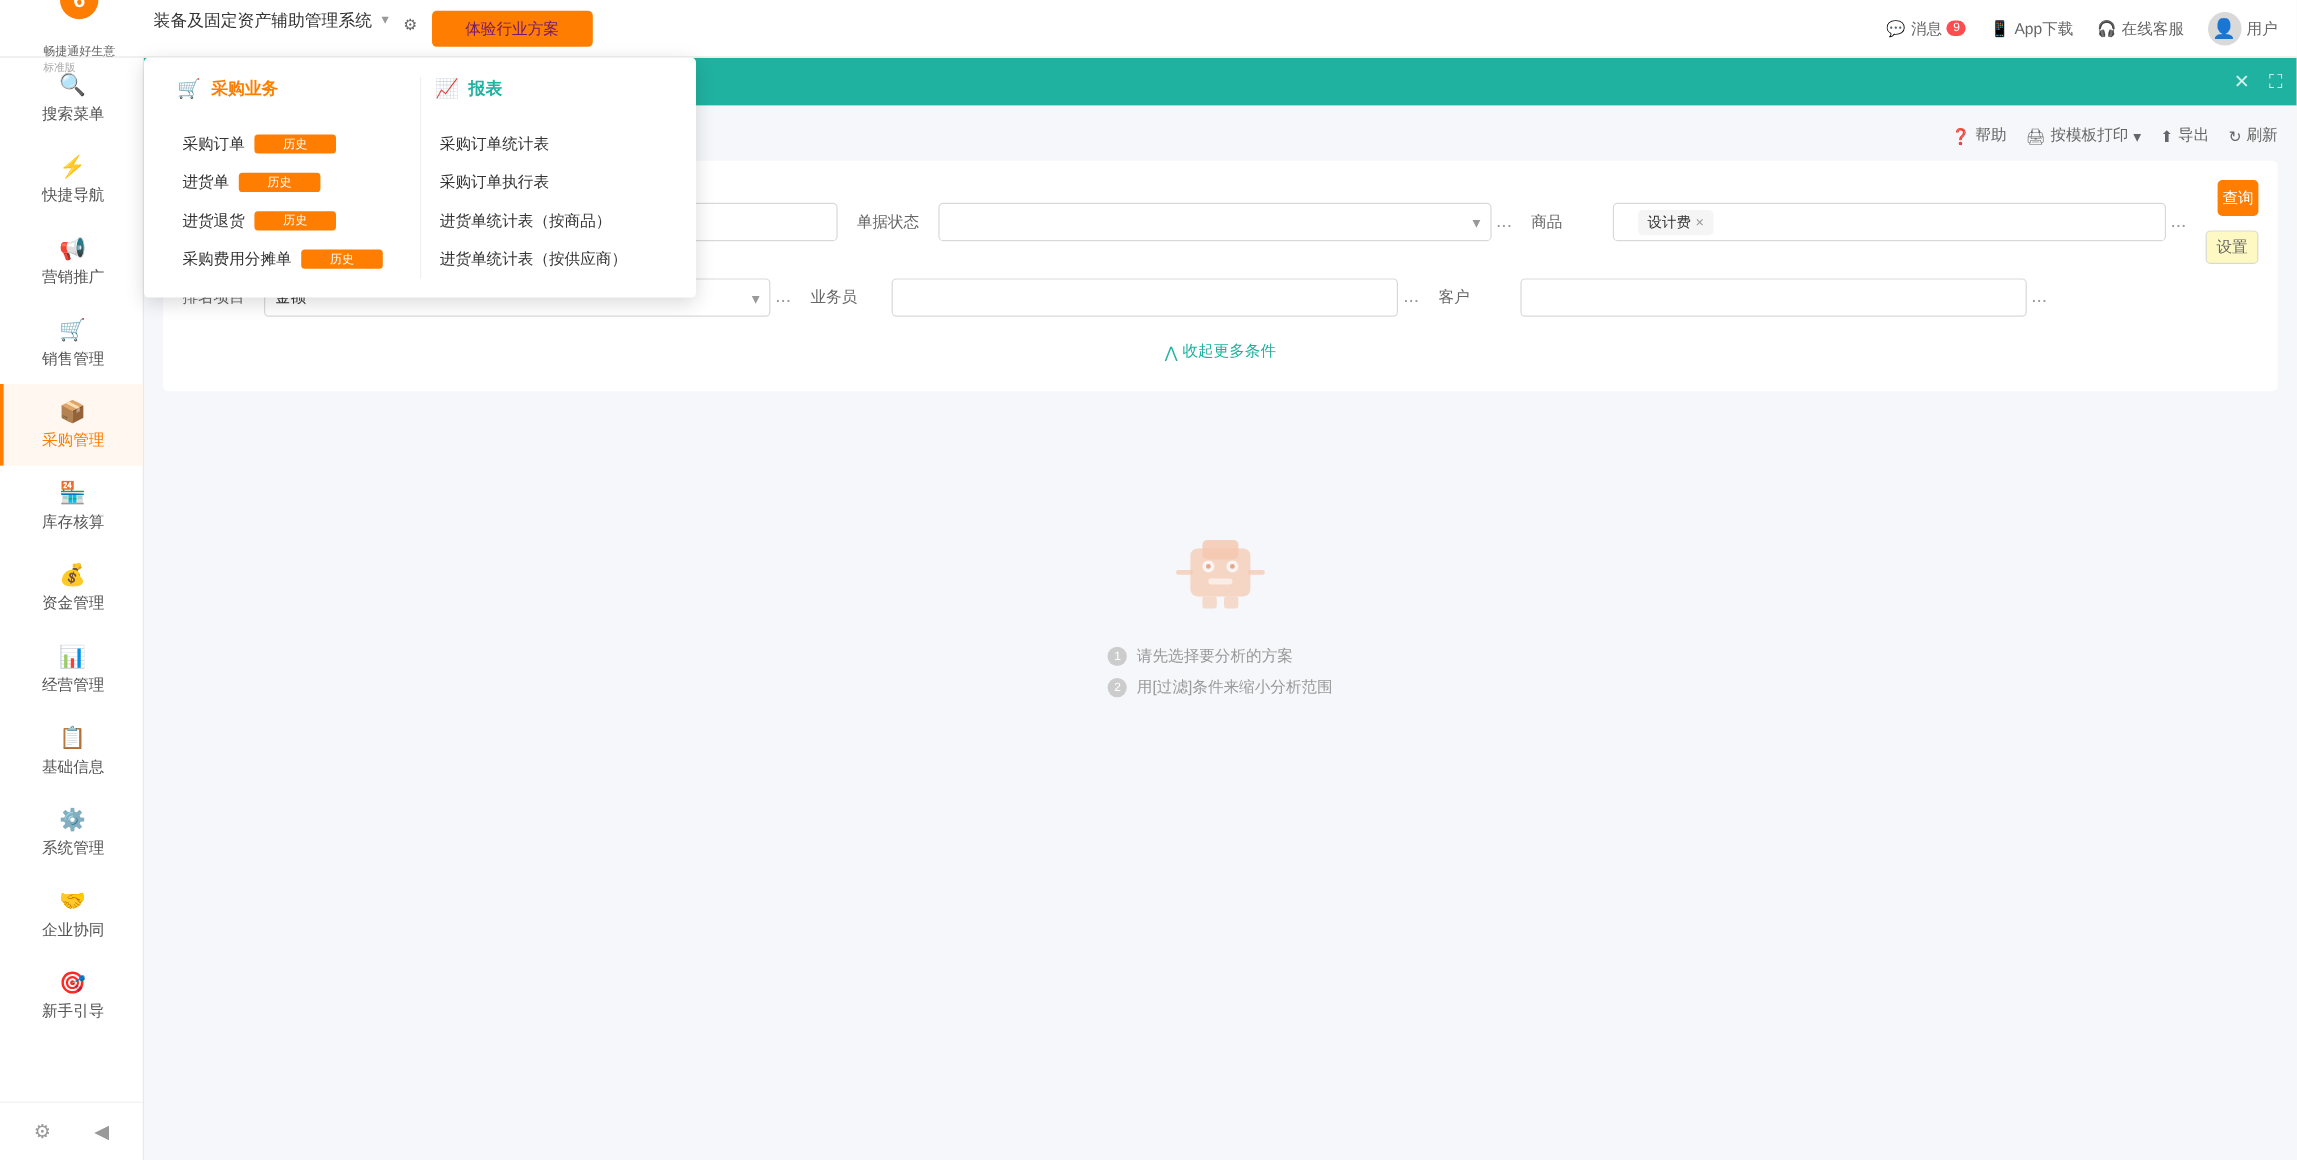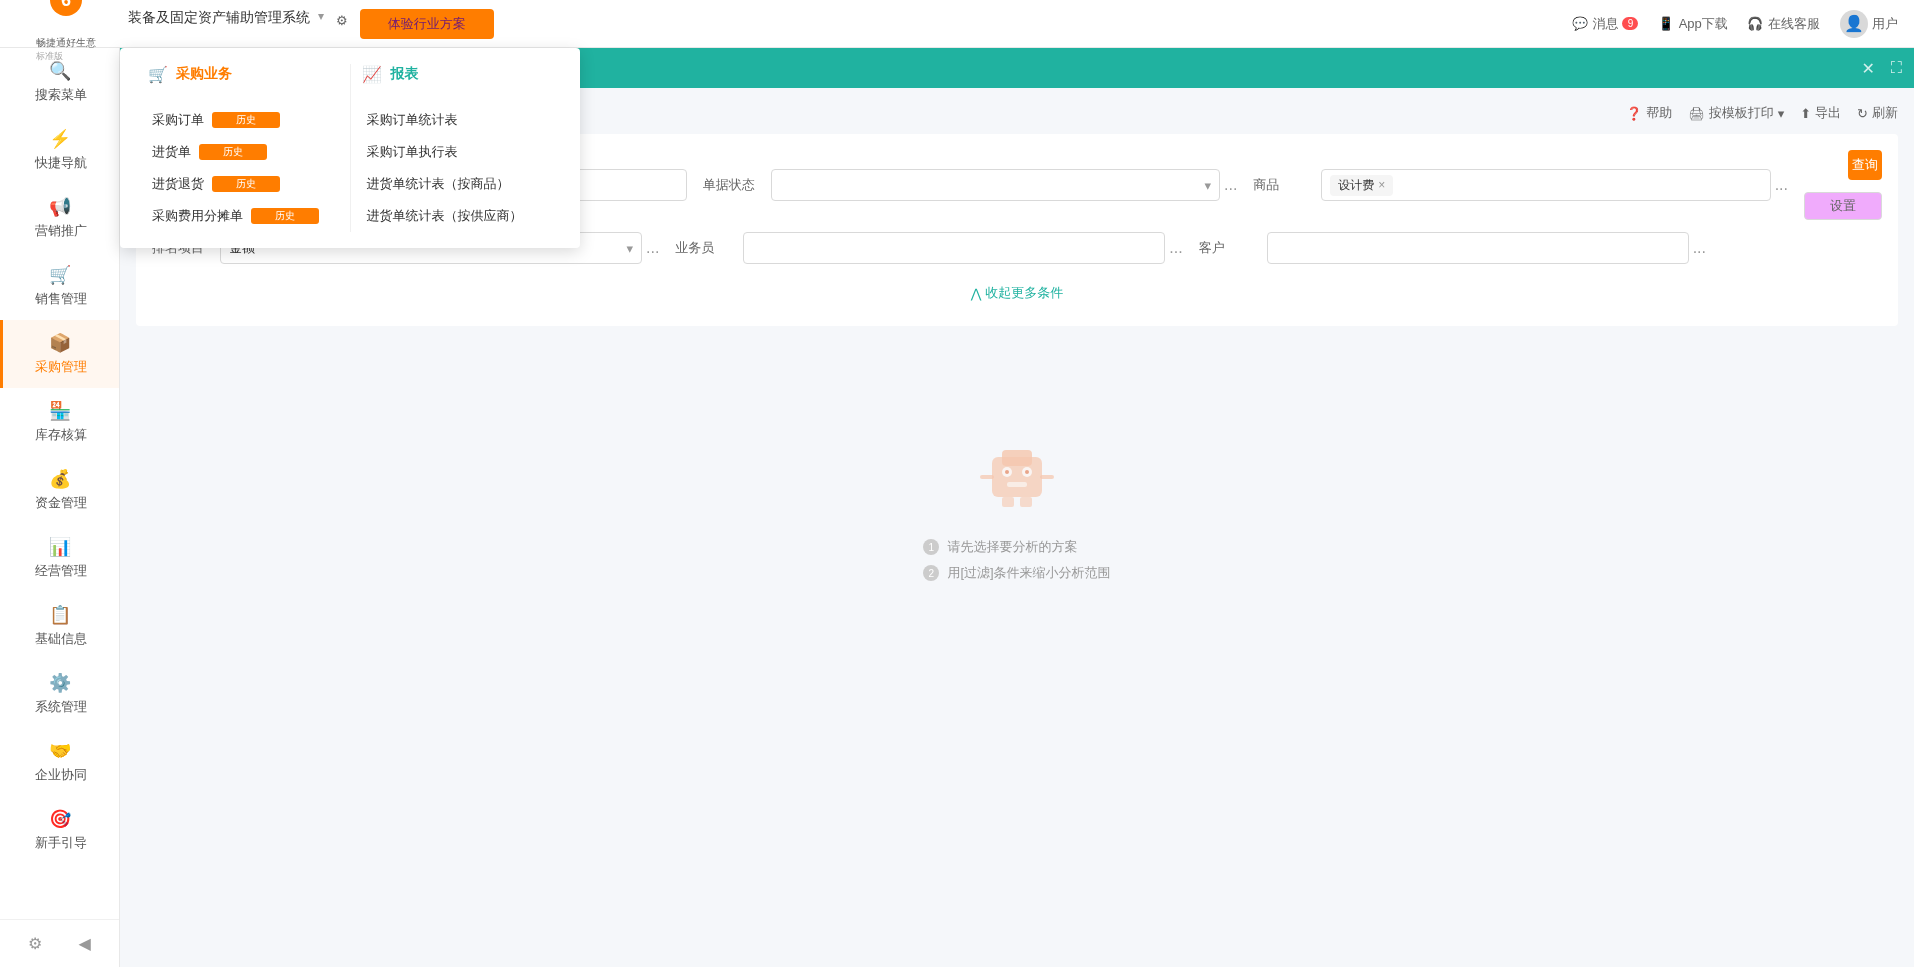--- a/index.html
+++ b/index.html
@@ -266,20 +266,21 @@
     }
     .filter-tag {
       display: flex;
       align-items: center;
       gap: 4px;
       background: #f5f5f5;
       border-radius: 4px;
       padding: 2px 8px;
       font-size: 12px;
       color: #333;
+      margin-left: 12px;
     }
     .filter-tag .remove { cursor: pointer; color: #999; }
     .filter-dots { color: #999; cursor: pointer; font-size: 16px; }
     .filter-collapse {
       display: flex;
       align-items: center;
       justify-content: center;
       gap: 4px;
       color: #20b2a0;
       cursor: pointer;
@@ -293,25 +294,25 @@
       color: white;
       border: none;
       border-radius: 4px;
       padding: 6px 4px;
       cursor: pointer;
       font-size: 13px;
       display: block;
       margin-bottom: 6px;
     }
     .setting-btn {
-      background: #f0abfc;
+      background: #fef9c3;
       color: #666;
       border: 1px solid #d9d9d9;
       border-radius: 4px;
-      padding: 4px 25px;
+      padding: 4px 8px;
       cursor: pointer;
       font-size: 13px;
       font-family: Liberation Serif, serif;
     }
 
     
     .empty-state {
       display: flex;
       flex-direction: column;
       align-items: center;

